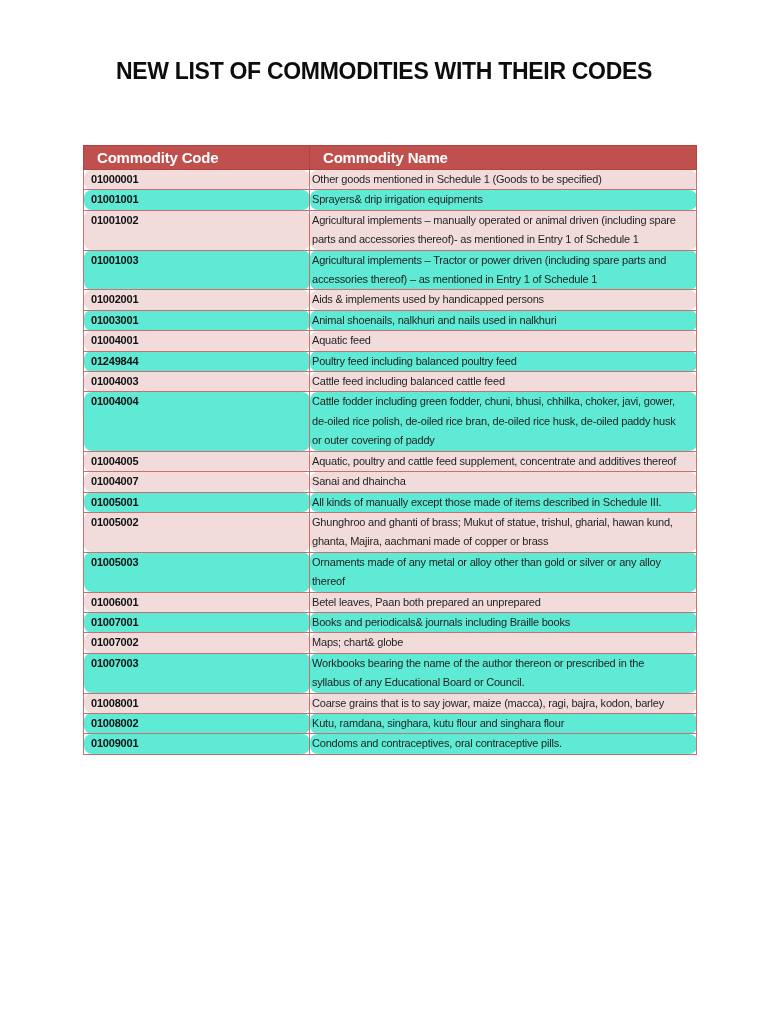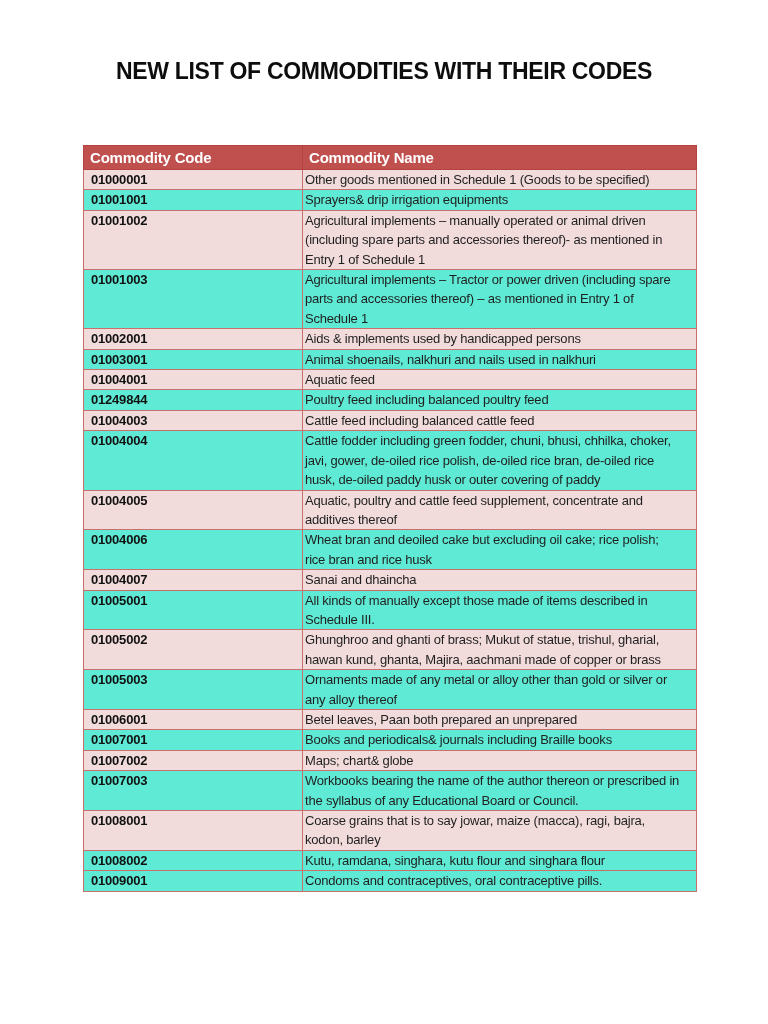--- a/index.html
+++ b/index.html
@@ -38,29 +38,30 @@
     vertical-align: top;
     letter-spacing: -0.2px;
     overflow: hidden;
   }
   .commodity-table thead th {
     background: #c0504d;
     color: #ffffff;
     font-size: 15px;
     font-weight: bold;
     text-align: left;
-    padding: 3px 2px 3px 6px;
+    padding: 3px 2px 3px 13px;
     border-color: #b5423f;
   }
   .col-code { width: 210px; }
   .commodity-table td {
-    font-size: 13px;
+    font-size: 11px;
     line-height: 19.4px;
     color: #1f1f1f;
     padding: 0 16px 0 2px;
+    border-radius: 8px;
   }
   td.cell-code {
     font-weight: bold;
     color: #111111;
     padding-left: 7px;
   }
   tr.band td  { background: #f2dbdb; }
   tr.plain td { background: #5eead4; }
 </style>
 </head>
@@ -125,24 +126,20 @@
   <tr class="plain">
     <td class="cell-code">01004004</td>
     <td class="cell-name">Cattle fodder including green fodder, chuni, bhusi, chhilka, choker, javi, gower, de-oiled rice polish, de-oiled rice bran, de-oiled rice husk, de-oiled paddy husk or outer covering of paddy</td>
   </tr>
 
   <tr class="band">
     <td class="cell-code">01004005</td>
     <td class="cell-name">Aquatic, poultry and cattle feed supplement, concentrate and additives thereof</td>
   </tr>
 
-  <tr class="plain">
-    <td class="cell-code">01004006</td>
-    <td class="cell-name">Wheat bran and deoiled cake but excluding oil cake; rice polish; rice bran and rice husk</td>
-  </tr>
 
   <tr class="band">
     <td class="cell-code">01004007</td>
     <td class="cell-name">Sanai and dhaincha</td>
   </tr>
 
   <tr class="plain">
     <td class="cell-code">01005001</td>
     <td class="cell-name">All kinds of manually except those made of items described in Schedule III.</td>
   </tr>

